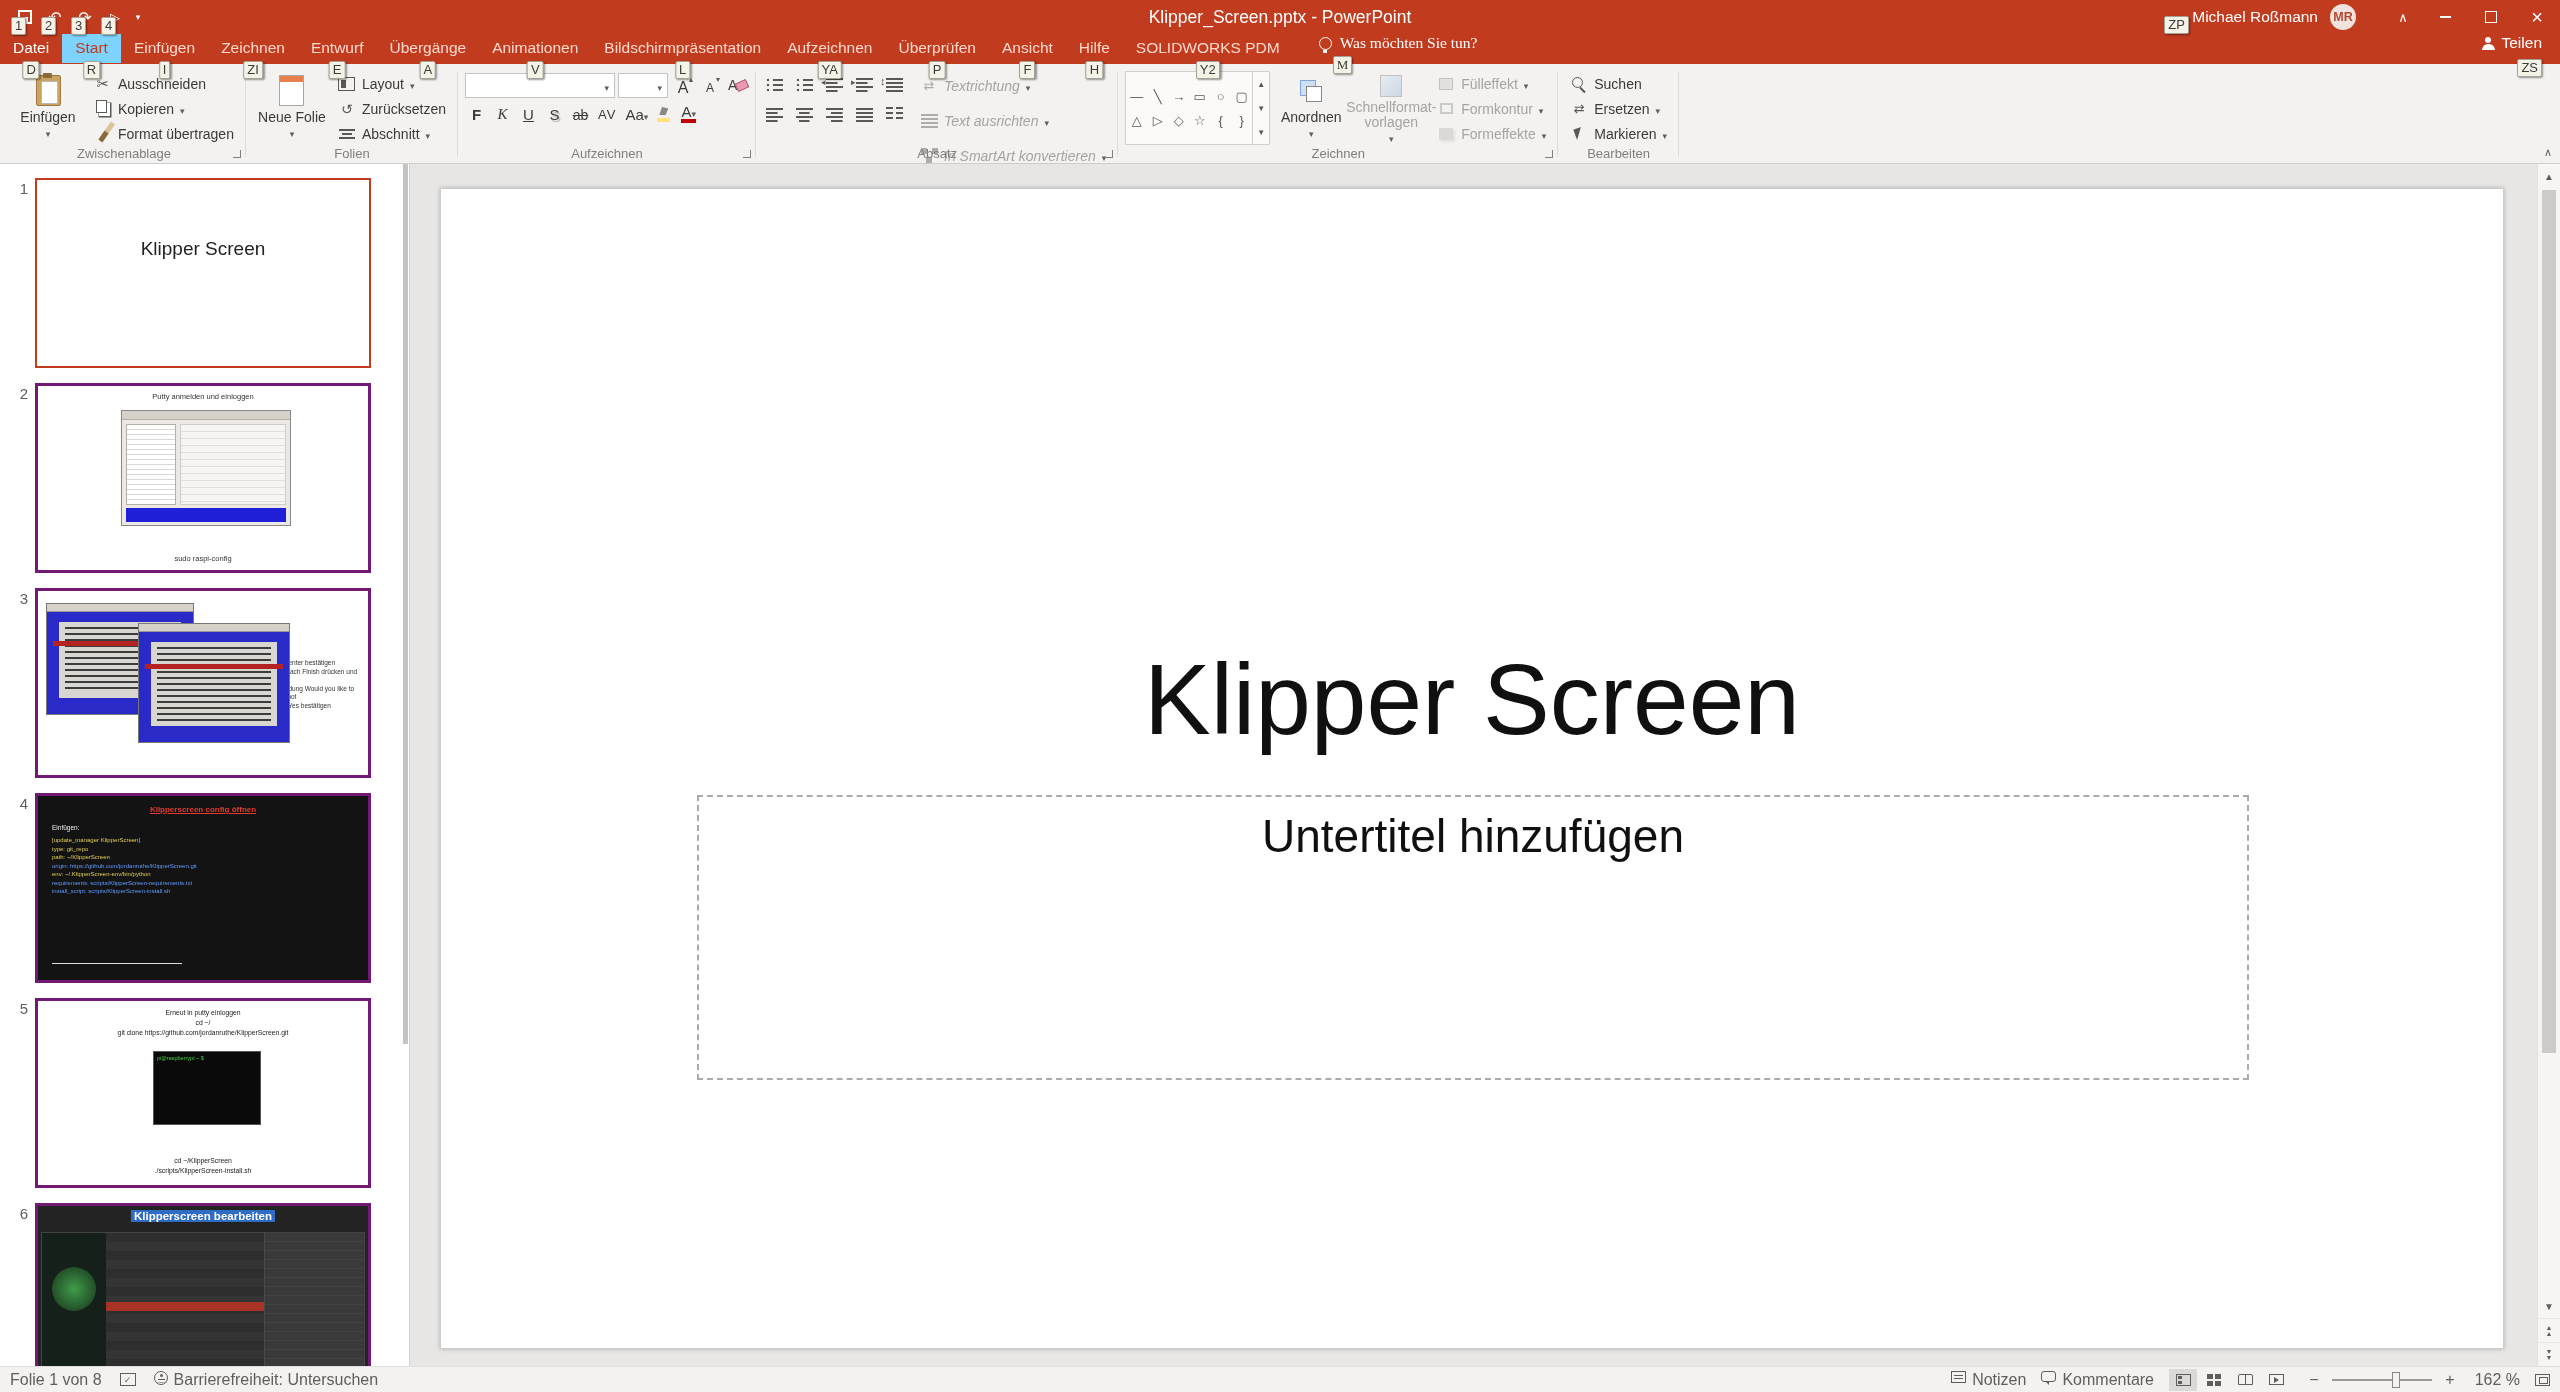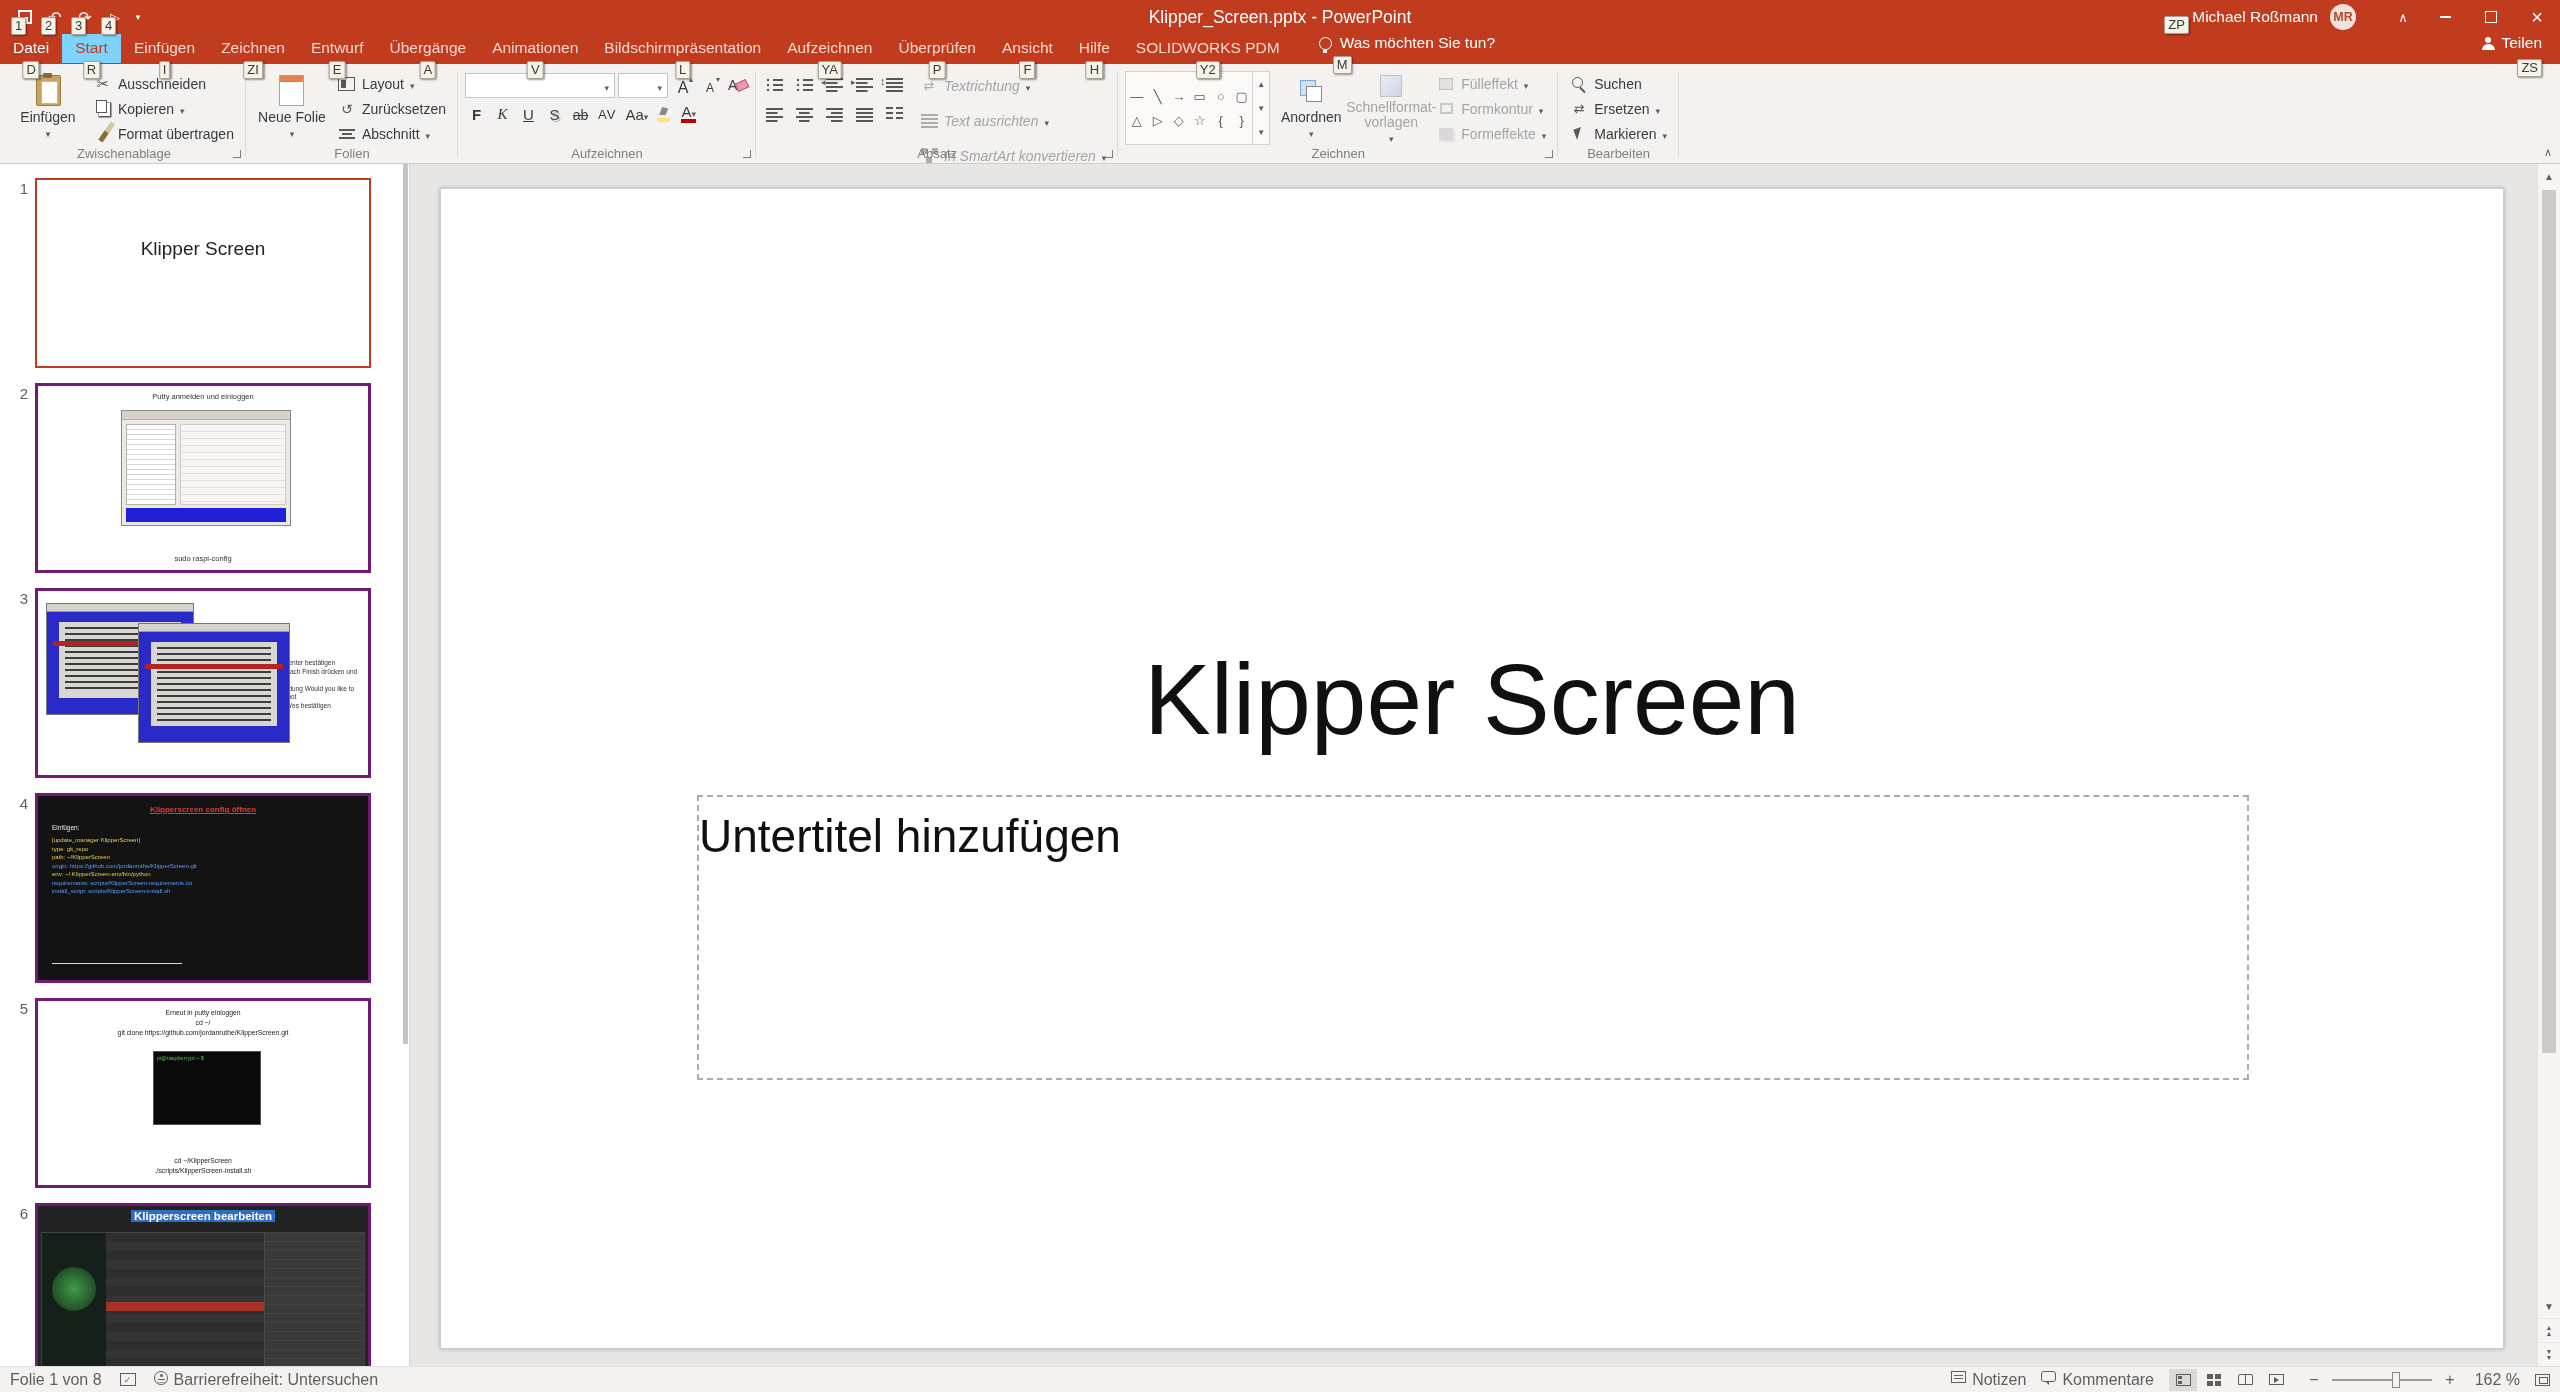--- a/index.html
+++ b/index.html
@@ -34,21 +34,21 @@
 .wb-min:after{content:"";width:11px;height:2px;background:#fff;display:block;}
 .wb-max:after{content:"";width:10px;height:10px;border:1.5px solid #fff;display:block;}
 .wb-close{font-size:20px;line-height:20px;}
 
 
 .tabsrow{height:30px;background:var(--red);display:flex;align-items:flex-start;padding-left:0;position:relative;z-index:9;color:#fff;}
 .tab{position:relative;padding:6px 13px 7px 13px;font-size:15.5px;line-height:16px;color:#ffd9cd;}
 .tab.file{color:#fff;}
 .tab.active{background:#7dd3fc;color:var(--red);}
 .tab .keytip{left:50%;transform:translateX(-50%);top:27px;}
-.tellme{display:flex;align-items:center;gap:8px;margin-left:26px;padding-bottom:7px;position:relative;font-size:15.5px;color:#fff;}
+.tellme{display:flex;align-items:center;gap:8px;margin-left:26px;padding-bottom:7px;position:relative;font-size:15.5px;color:#fff;font-family:Liberation Serif, serif;}
 .tellme .keytip{left:14px;top:22px;}
 .ic-bulb{width:13px;height:13px;border:1.5px solid #fff;border-radius:50%;position:relative;flex:none;}
 .ic-bulb:after{content:"";position:absolute;left:3px;bottom:-4px;width:4px;height:3px;background:#fff;}
 .tabs-spacer{flex:1;}
 .share{display:flex;align-items:center;gap:7px;padding:0 18px 7px 0;position:relative;font-size:15.5px;color:#fff;}
 .share .keytip{right:18px;top:25px;}
 .ic-person{width:13px;height:13px;position:relative;flex:none;}
 .ic-person:before{content:"";position:absolute;left:3.5px;top:0;width:6px;height:6px;border-radius:50%;background:#fff;}
 .ic-person:after{content:"";position:absolute;left:0;bottom:0;width:13px;height:6px;border-radius:6px 6px 0 0;background:#fff;}
 
@@ -208,21 +208,21 @@
 .t6-listred{position:absolute;left:64px;right:100px;top:45%;height:9px;background:#a93226;z-index:2;}
 .t6-right{position:absolute;right:0;top:0;bottom:0;width:100px;background:#3a3a3a;border-left:1px solid #4a4a4a;
   background-image:repeating-linear-gradient(transparent 0 8px,#444 8px 9px);}
 
 .editor{flex:1;background:#e7e6e5;position:relative;display:flex;}
 .canvas{flex:1;position:relative;}
 .slide{position:absolute;left:30px;top:24px;width:2064px;height:1161px;background:#fff;border:1px solid #cfcdcb;box-shadow:0 0 4px rgba(0,0,0,.25);}
 .slide-title{position:absolute;left:150px;right:150px;top:428px;height:165px;display:flex;align-items:center;justify-content:center;
   font-size:100px;color:#101010;}
 .subtitle-box{position:absolute;left:256px;top:606px;width:1552px;height:285px;border:2px dashed #ababab;}
-.subtitle-text{margin-top:12px;font-size:46px;color:#101010;}
+.subtitle-text{margin-top:12px;text-align:center;font-size:46px;color:#101010;}
 .vscroll{width:23px;background:#f6f5f4;border-left:1px solid #e3e1df;display:flex;flex-direction:column;align-items:center;flex:none;}
 .vbtn{width:23px;height:24px;display:flex;align-items:center;justify-content:center;font-size:10px;color:#605e5c;flex:none;}
 .vtrack{flex:1;width:100%;position:relative;}
 .vthumb{position:absolute;left:4px;right:4px;top:2px;height:78%;background:#cdcbc9;}
 .vdbl{flex:none;width:23px;height:24px;display:flex;flex-direction:column;align-items:center;justify-content:center;
   font-size:7px;line-height:6px;color:#605e5c;border-top:1px solid #e9e7e5;}
 .vdbl.up:before,.vdbl.up:after{content:"▲";}
 .vdbl.down:before,.vdbl.down:after{content:"▼";}
 
 

